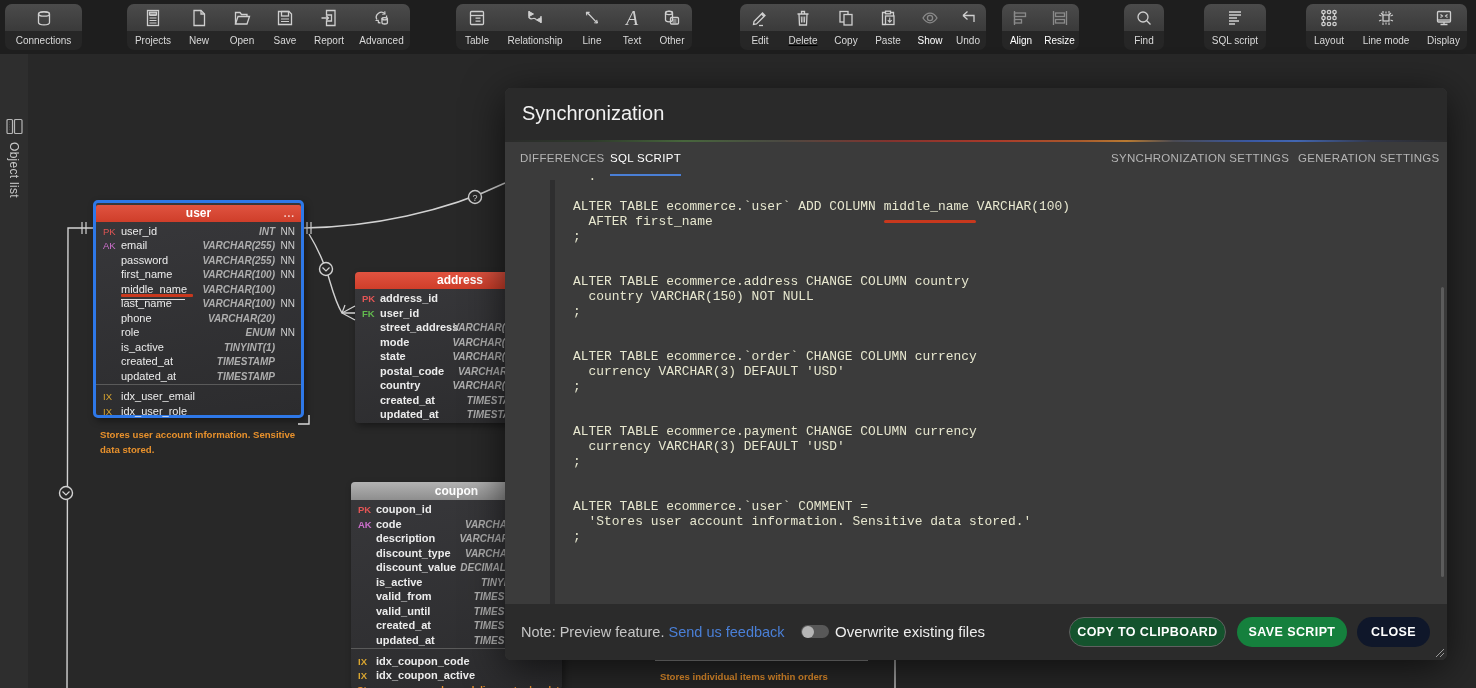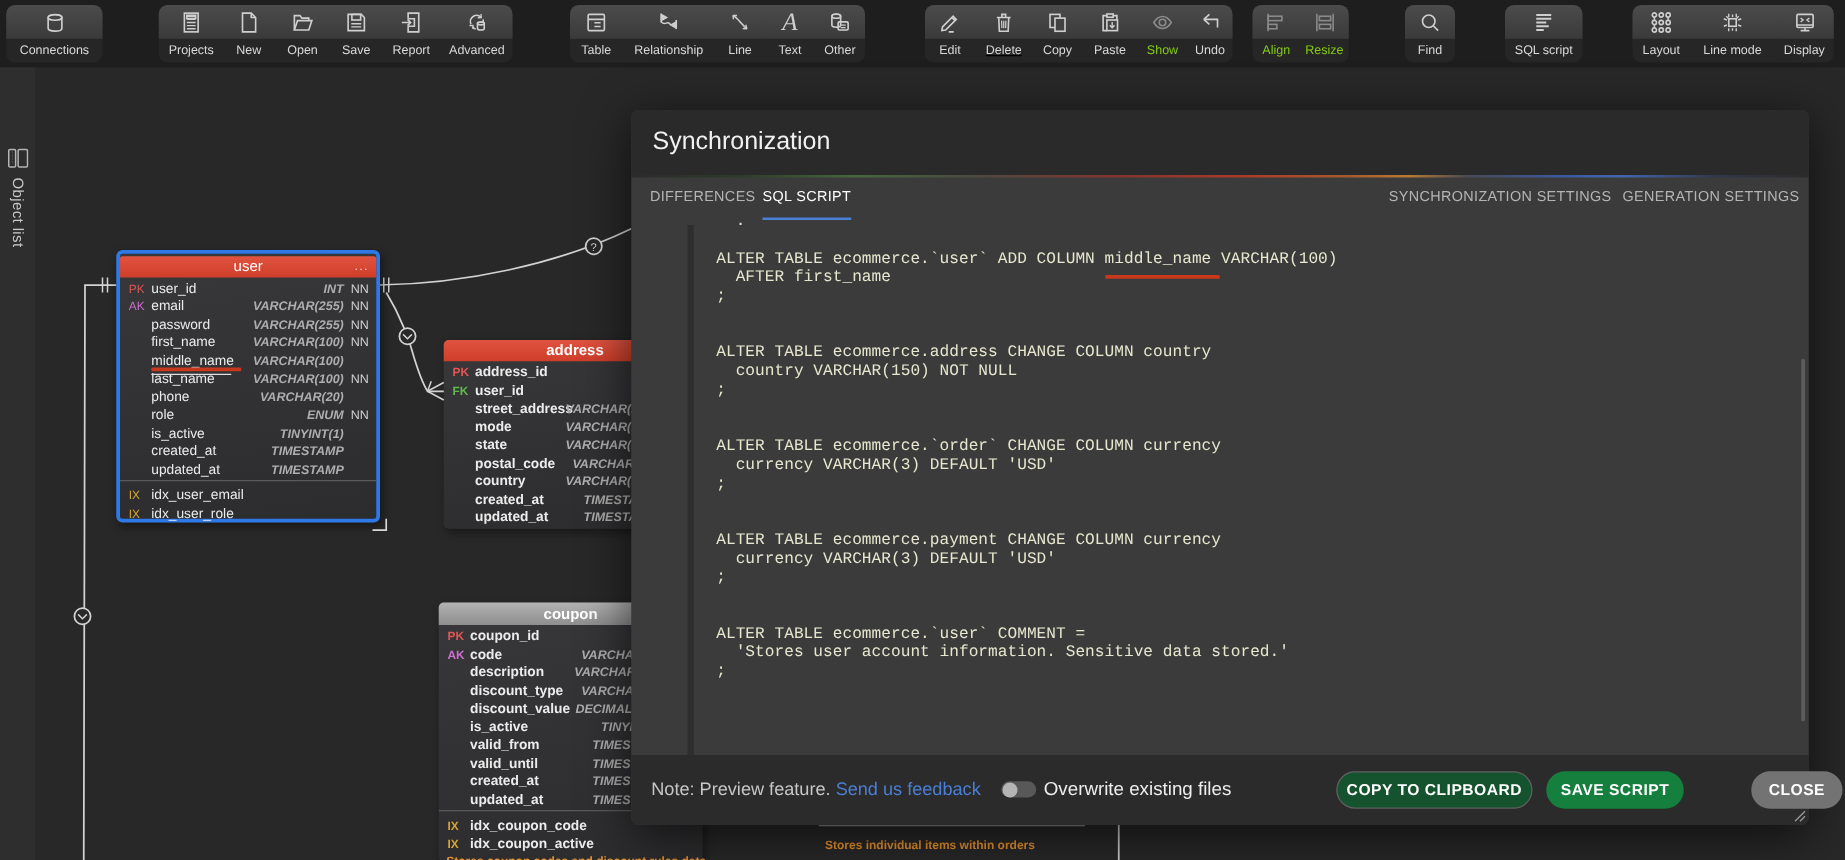--- a/index.html
+++ b/index.html
@@ -6,33 +6,33 @@
 html,body { width:1476px; height:688px; overflow:hidden; background:#282828; font-family:"Liberation Sans", sans-serif; }
 #app { position:relative; width:1476px; height:688px; }
 
 
 #toolbar { position:absolute; left:0; top:0; width:1476px; height:54px; background:#1e1e1e; }
 .tgroup { position:absolute; top:4px; height:46px; background:#262626; border-radius:7px; }
 .ticons { display:flex; height:27px; border-radius:7px 7px 0 0; background:linear-gradient(#4b4b4b,#3a3a3a); align-items:center; }
 .tlabels { display:flex; height:19px; align-items:center; }
 .tcell { display:flex; align-items:center; justify-content:center; height:100%; }
 .tlabel { font-size:10px; color:#d9d9d9; text-align:center; }
-.tlabel.dim { color:#84cc16; }
+.tlabel.dim { color:#ffffff; }
 .ticon { display:flex; align-items:center; justify-content:center; }
 .ticon svg { stroke:#cfcfcf; fill:none; stroke-width:1.3; }
 .ticon.dim svg { stroke:#8a8a8a; }
 
 
 #sidebar { position:absolute; left:0; top:54px; width:28px; height:634px; background:#2e2e2e; }
 #sidebar .vtext { position:absolute; left:50%; top:88px; transform:translateX(-50%); writing-mode:vertical-rl; font-size:12px; color:#c9c9c9; letter-spacing:.3px; }
 #sidebar svg { position:absolute; left:6px; top:64px; stroke:#b5b5b5; fill:none; stroke-width:1.2; }
 
 
 .dbtable { position:absolute; font-weight:bold; box-shadow:2px 3px 7px rgba(0,0,0,.4); border-radius:4px; background:linear-gradient(170deg,#38383b,#2c2c2e); }
-.dbhead { height:17px; border-radius:4px 4px 0 0; color:#fff; font-size:12px; text-align:center; line-height:17px; position:relative; }
+.dbhead { height:17px; border-radius:4px 4px 0 0; color:#fff; font-size:12px; text-align:center; line-height:17px; position:relative;font-weight:bold; }
 .dbhead.red { background:linear-gradient(#e05340,#cf3e2a); }
 .dbhead.gray { background:linear-gradient(#b3b3b3,#8e8e8e); }
 .dots { position:absolute; right:6px; top:0; color:rgba(255,255,255,.75); font-size:10px; letter-spacing:1px; }
 .drow { position:relative; height:14.5px; font-size:11px; color:#ececec; }
 .dkey { position:absolute; left:7px; top:4px; font-size:9.5px; width:16px; }
 .dname { position:absolute; left:25px; top:3px; }
 .dtype { position:absolute; right:26px; top:4px; font-style:italic; font-weight:bold; color:#aeaeae; font-size:10px; text-align:right; }
 .dnn { position:absolute; right:6px; top:4px; font-size:10px; color:#cfcfcf; }
 .dsep { height:0; border-top:1px solid #5a5a5a; margin:2.5px 0 2.5px 0; }
 .kpk { color:#e25555; } .kak { color:#cd6fcd; } .kfk { color:#62b94e; } .kix { color:#d9a530; }
@@ -54,21 +54,21 @@
 #vscroll { position:absolute; right:3px; top:199px; width:3px; height:290px; background:#5c5c5c; border-radius:2px; }
 #dlgfoot { position:absolute; left:0; bottom:0; width:100%; height:56px; background:#2b2b2b; border-radius:0 0 6px 6px; }
 #dlgfoot .note { position:absolute; left:16px; top:19.5px; font-size:14.5px; color:#c6c6c6; }
 #dlgfoot .note a { color:#4a7fd6; text-decoration:none; }
 #toggle { position:absolute; left:296px; top:21px; width:28px; height:13px; background:#585858; border-radius:7px; }
 #toggle .knob { position:absolute; left:1px; top:0.5px; width:12px; height:12px; background:#b5b5b5; border-radius:50%; }
 #dlgfoot .ovw { position:absolute; left:330px; top:19px; font-size:15px; color:#ededed; }
 .btn { position:absolute; top:13px; height:30px; border-radius:15px; font-size:12.5px; font-weight:bold; color:#fff; text-align:center; letter-spacing:.4px; }
 #btncopy { left:564px; width:157px; background:#14532d; border:1px solid #606060; line-height:28px; }
 #btnsave { left:732px; width:110px; background:#15803d; line-height:30px; }
-#btnclose { left:896px; width:73px; background:#737373; line-height:30px; }
+#btnclose { left:852px; width:73px; background:#0f172a; line-height:30px; }
 #resizegrip { position:absolute; right:2px; bottom:2px; width:10px; height:10px; }
 </style>
 </head>
 <body>
 <div id="app">
 
   <svg id="rel" width="1476" height="688" style="position:absolute;left:0;top:0;z-index:5;" fill="none" stroke="#d2d2d2" stroke-width="1.4">
 
     <path d="M93,228 L68,228 L67,688"></path>
     <path d="M82,222 L82,234 M86,222 L86,234" stroke-width="1.2"></path>
@@ -154,20 +154,21 @@
       </div>
     <div class="drow">
         <span class="dkey kix">IX</span>
         <span class="dname">idx_user_role</span>
       </div>
   </div>
 
   <svg width="14" height="12" style="position:absolute;left:296px;top:414px;z-index:11;" fill="none" stroke="#d8d8d8" stroke-width="1.4">
       <path d="M13,1 L13,10 L2,10"></path>
     </svg>
+  <div class="comment" style="left:100px;top:427px;width:200px;">Stores user account information. Sensitive data stored.</div>
 
   <div class="dbtable" id="addrtable" style="left:355px;top:272px;width:210px;height:151px;">
     <div class="dbhead red">address</div>
     <div class="drow">
         <span class="dkey kpk">PK</span>
         <span class="dname">address_id</span>
       </div>
     <div class="drow">
         <span class="dkey kfk">FK</span>
         <span class="dname">user_id</span>

